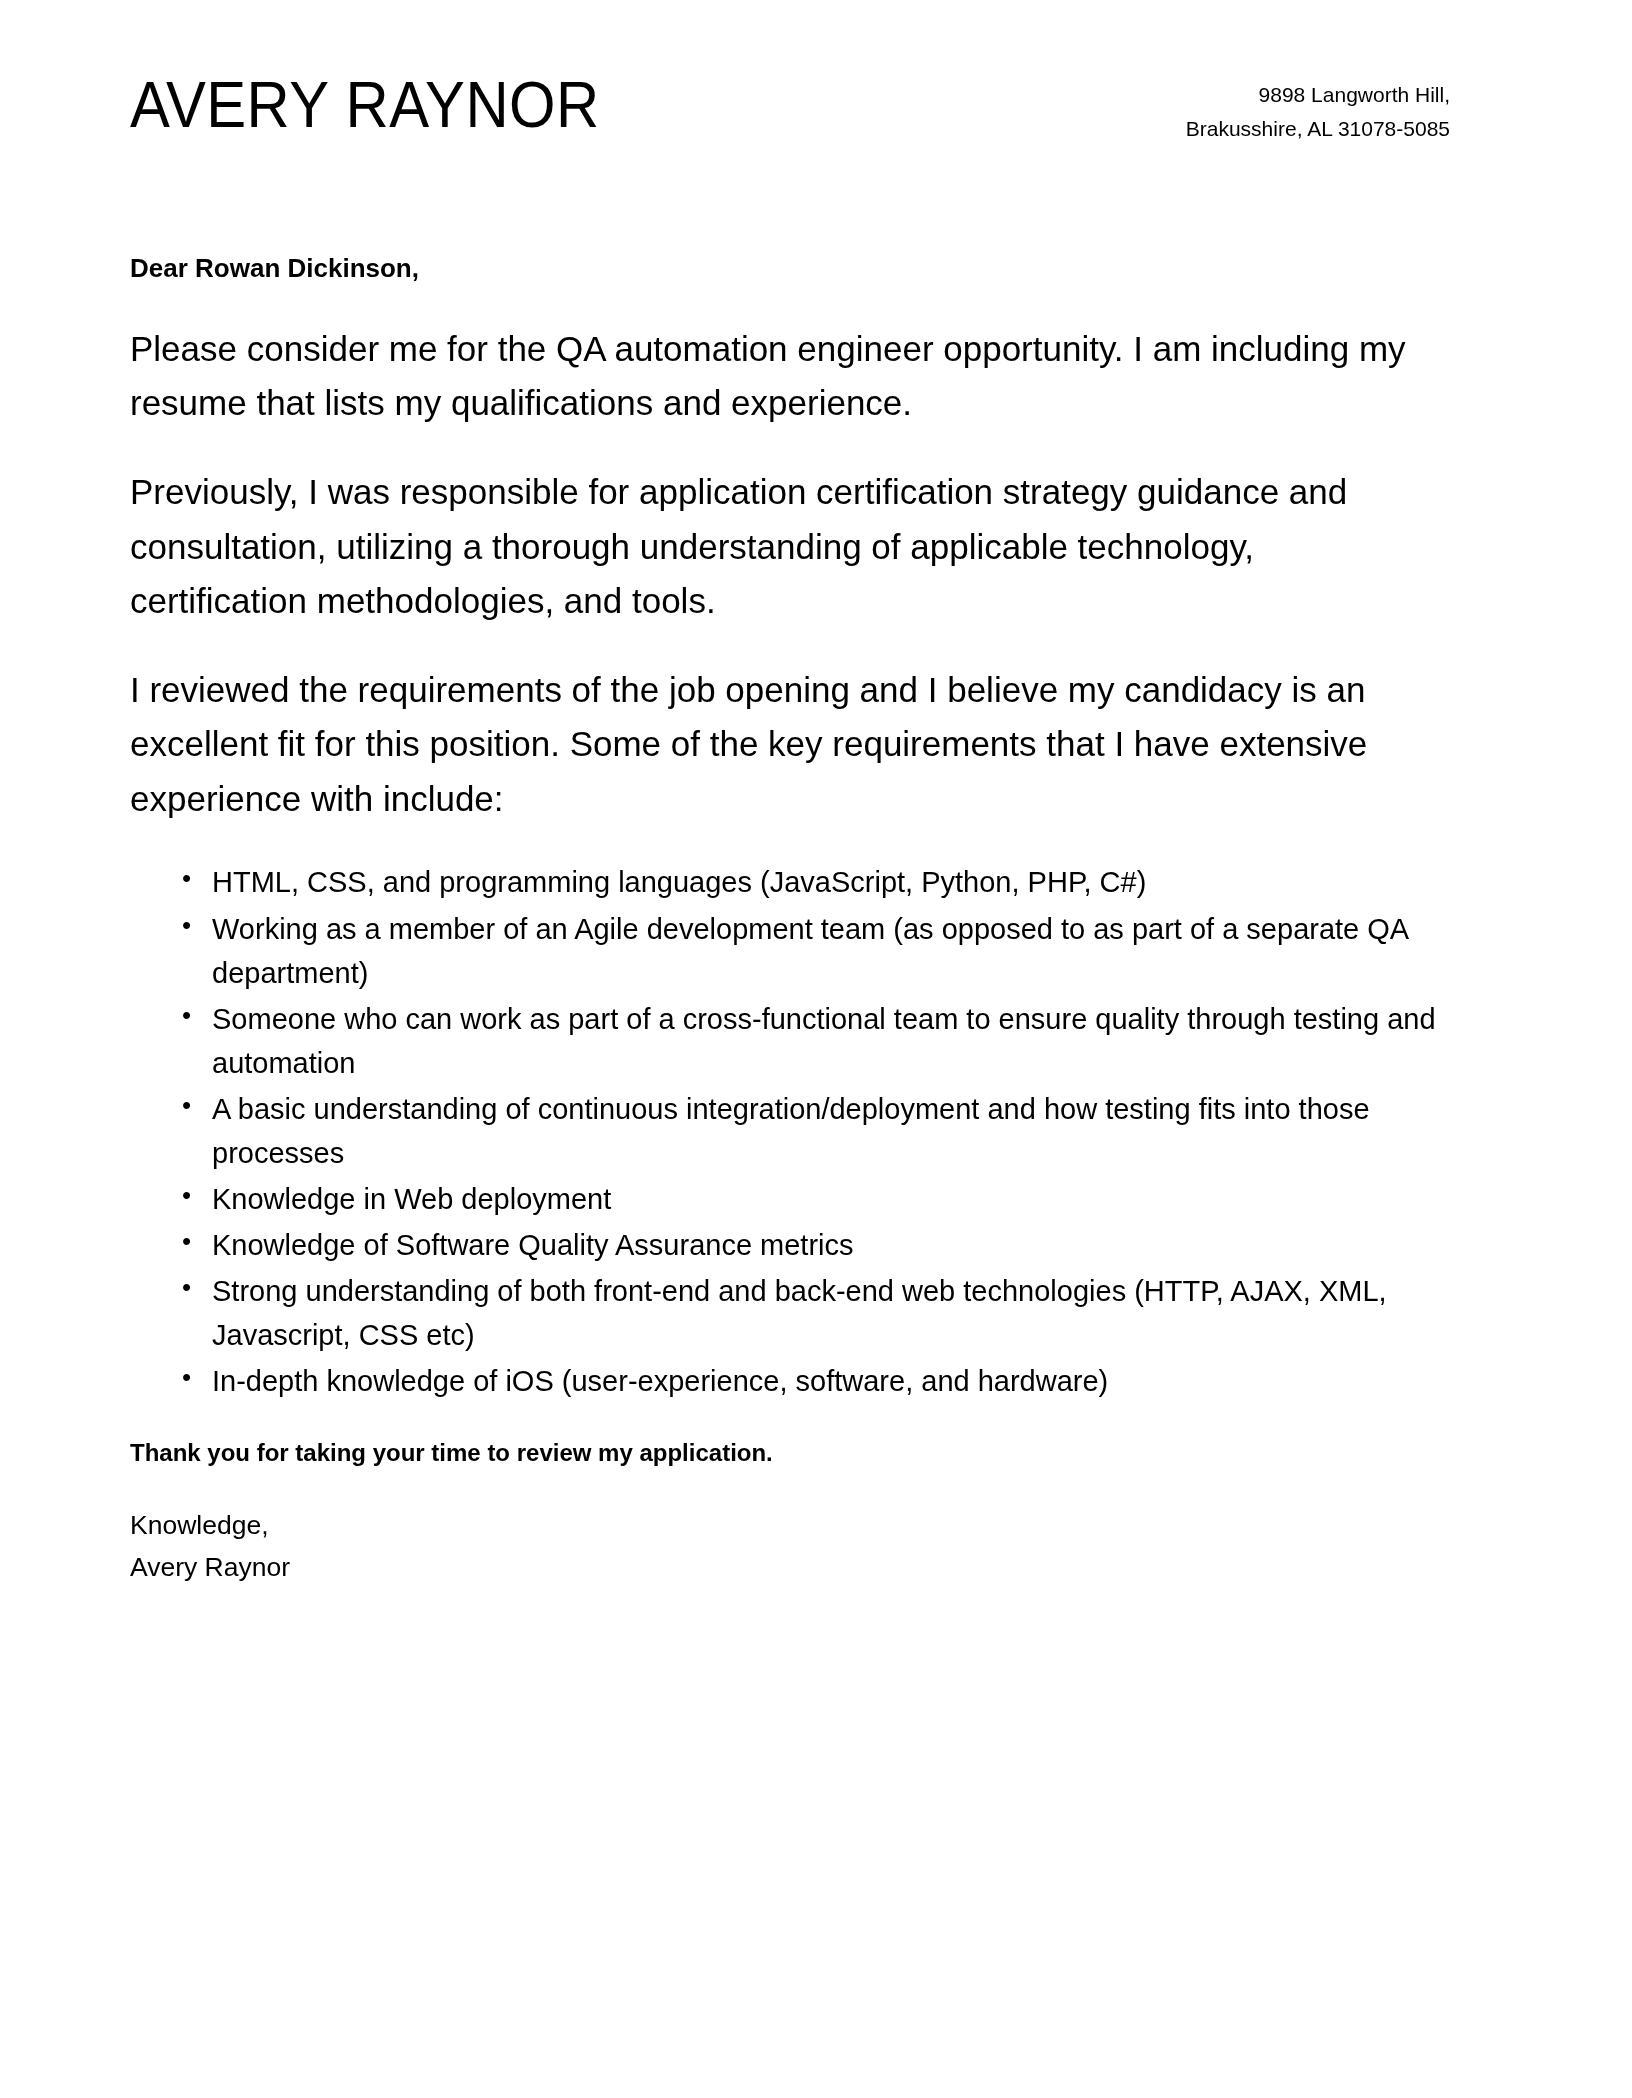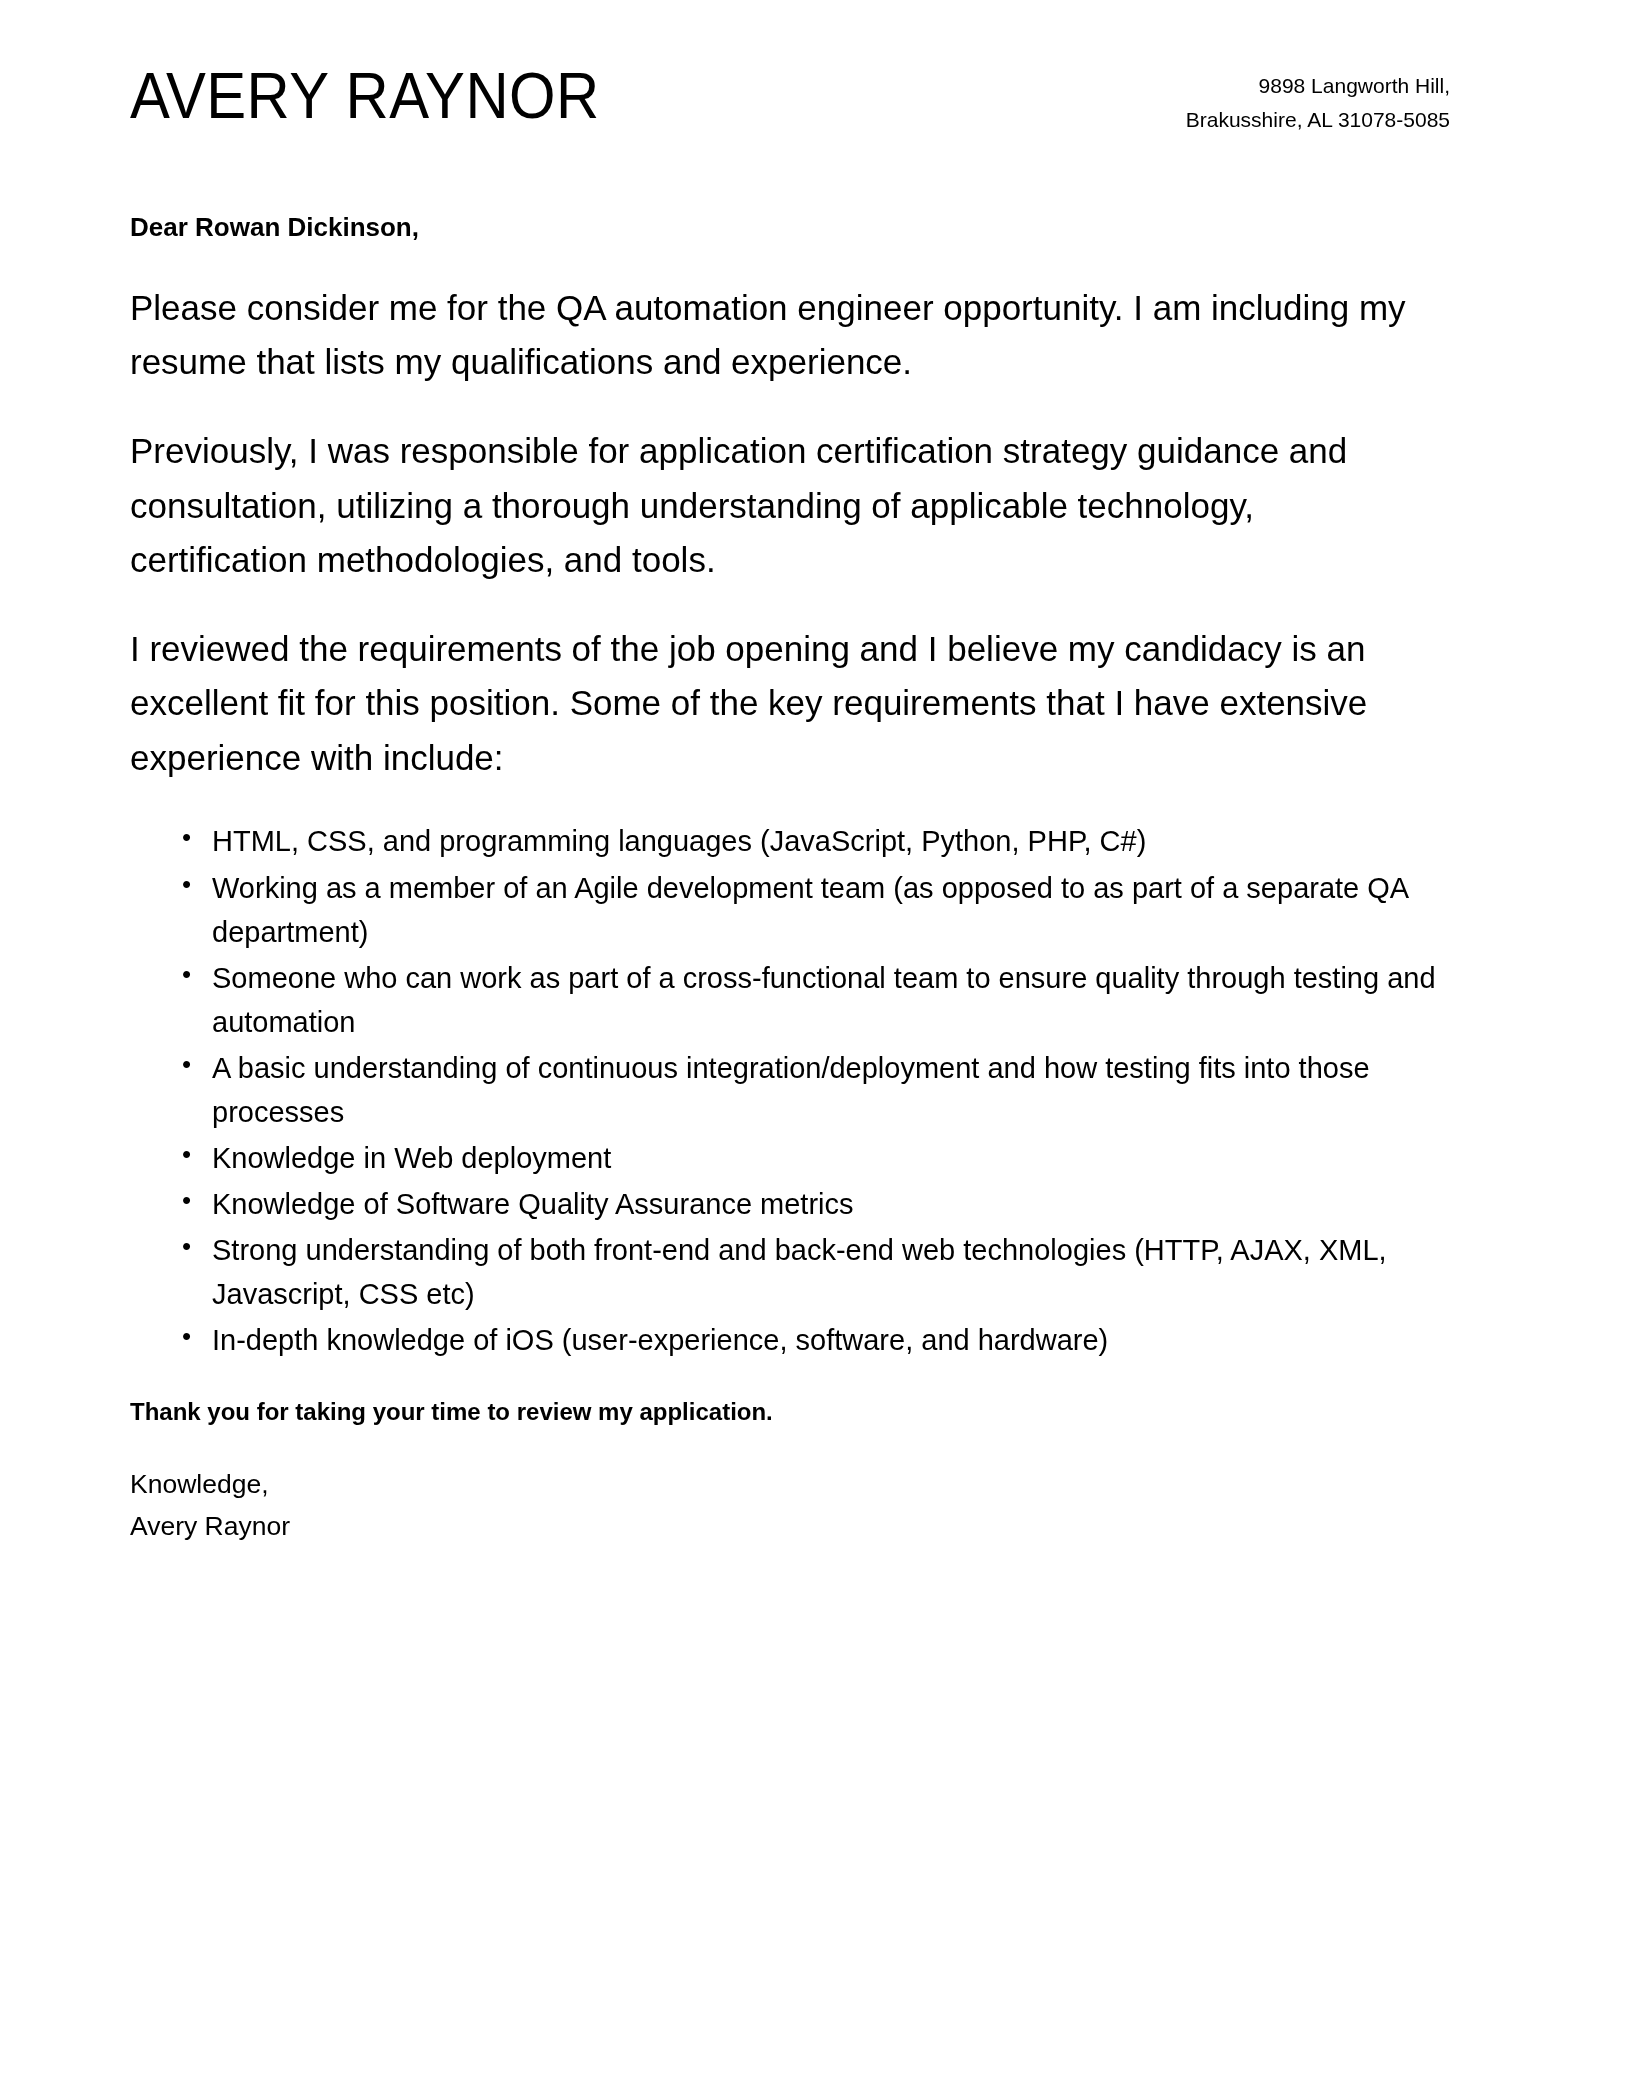--- a/index.html
+++ b/index.html
@@ -13,21 +13,21 @@
     height: 2098px;
     background: #ffffff;
     margin: 0 auto;
     font-family: "Liberation Sans", sans-serif;
     color: #000000;
     box-sizing: border-box;
   }
   .sheet {
     position: absolute;
     left: 130px;
-    top: 59px;
+    top: 68px;
     width: 1320px;
   }
 
   
   .header {
     display: flex;
     align-items: flex-start;
     justify-content: space-between;
     width: 100%;
   }
@@ -49,21 +49,21 @@
     font-weight: 400;
     padding-top: 10px;
     white-space: nowrap;
   }
   .address-line {
     display: block;
   }
 
   
   .body {
-    margin-top: 72px;
+    margin-top: 104px;
     width: 1310px;
   }
   .salutation {
     font-size: 26px;
     font-weight: 700;
     line-height: 1.45;
     margin: 0 0 34px 0;
   }
   .para {
     font-size: 35px;

